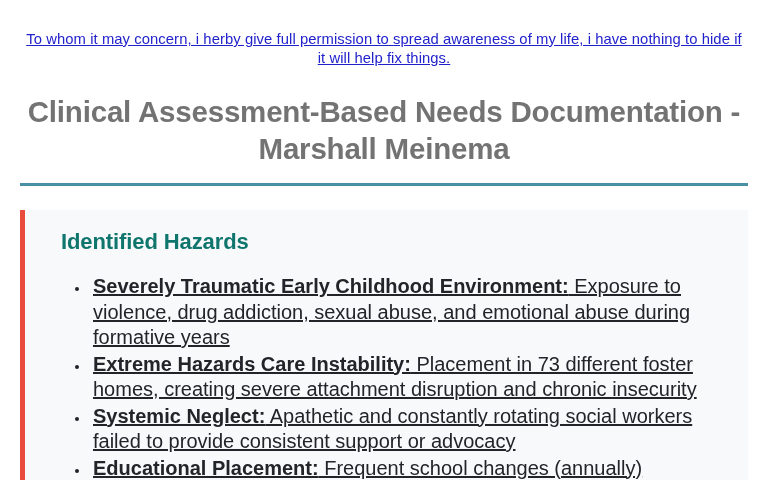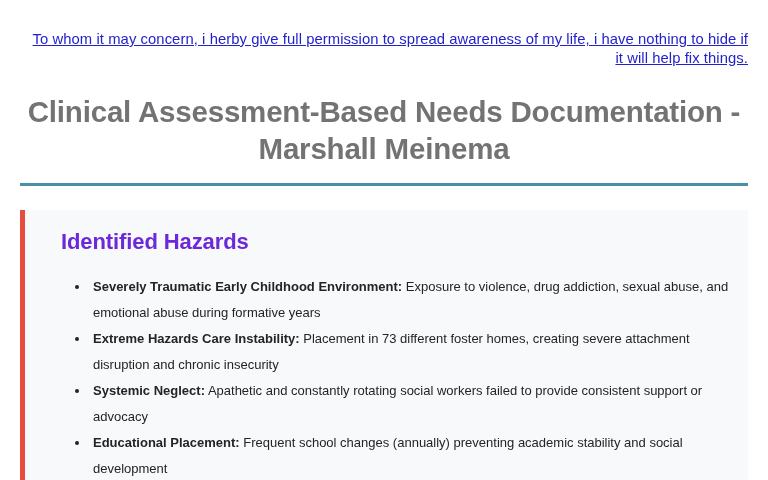--- a/index.html
+++ b/index.html
@@ -21,21 +21,21 @@
     height: 480px;
     box-sizing: border-box;
     padding: 0 20px;
     background: #ffffff;
     position: relative;
   }
 
   
   .permission-wrap {
     padding-top: 30px;
-    text-align: right;
+    text-align: center;
   }
   .permission-link {
     display: inline-block;
     max-width: 722px;
     color: #2222cc;
     text-decoration: underline;
     font-size: 14.8px;
     line-height: 18.5px;
     font-weight: 400;
     cursor: pointer;
@@ -67,39 +67,40 @@
     margin-top: 24px;
     background: #f8f9fa;
     border-left: 5px solid #e74c3c;
     box-sizing: border-box;
     padding: 14px 18px 18px 18px;
     width: 100%;
     min-height: 300px;
   }
   .hazards-heading {
     margin: 0;
-    color: #6d28d9;
+    color: #0f766e;
     font-size: 22px;
     line-height: 28px;
     font-weight: bold;
     padding-left: 18px;
     padding-top: 4px;
     letter-spacing: -0.1px;
   }
   .hazards-list {
     margin: 18px 0 0 0;
     padding-left: 47px;
     list-style-type: disc;
   }
   .hazards-list li {
-    font-size: 13px;
+    font-size: 20px;
     line-height: 25.5px;
     color: #212529;
     margin-bottom: 1px;
     padding-left: 3px;
+    text-decoration: underline;
   }
   .hazards-list li::marker {
     font-size: 13px;
   }
   .hz-term {
     font-weight: bold;
   }
 </style>
 </head>
 <body>

